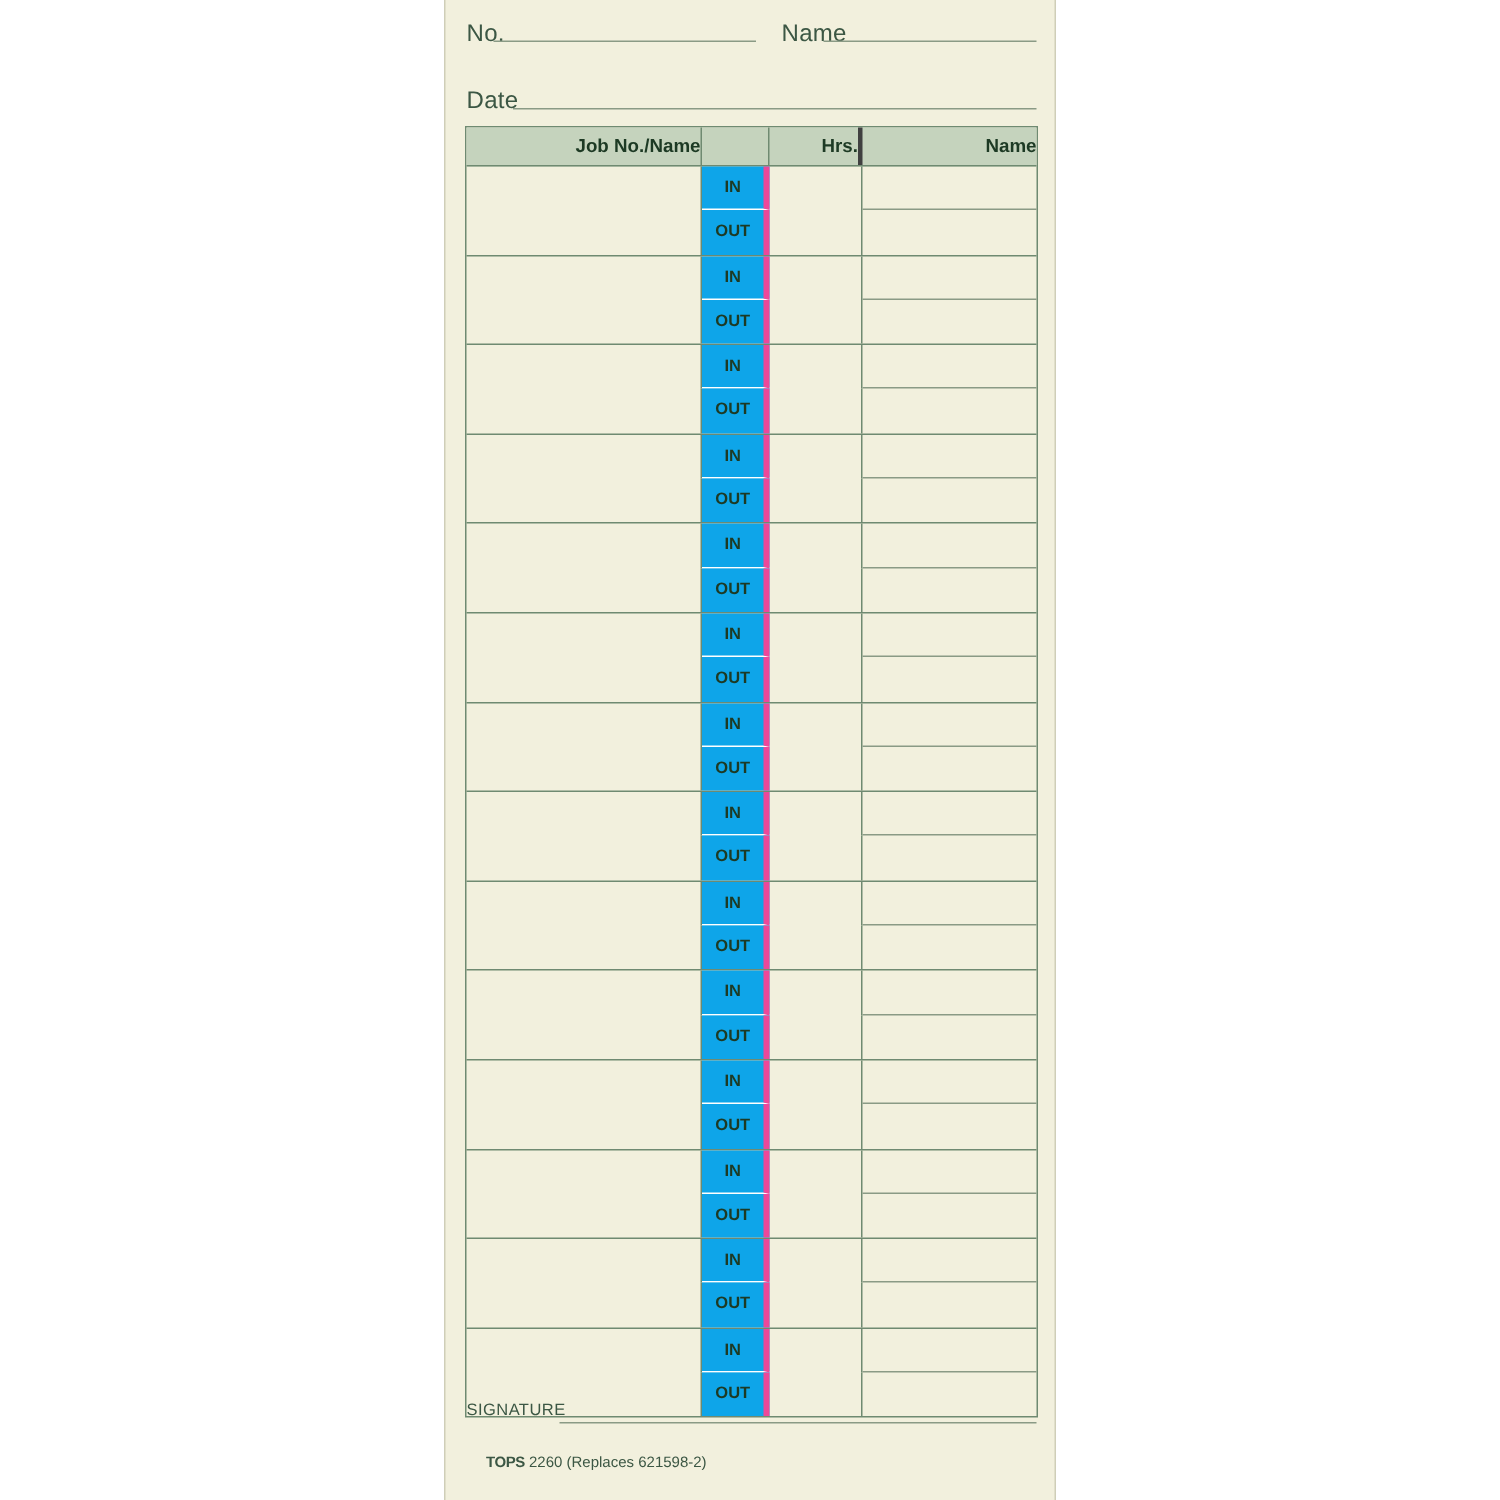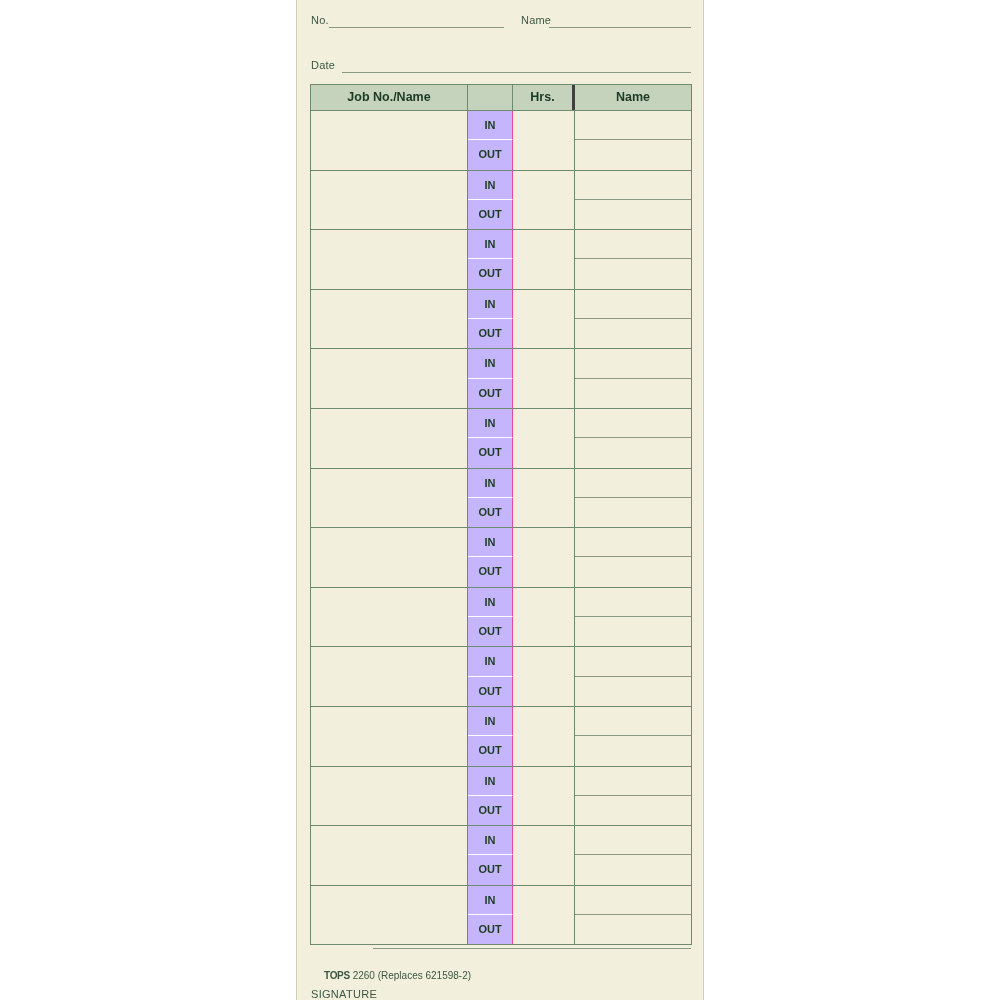--- a/index.html
+++ b/index.html
@@ -18,21 +18,21 @@
     width: 408px;
     height: 1000px;
     background: #f2f0dd;
     box-sizing: border-box;
     border-left: 1px solid #cfceb8;
     border-right: 1px solid #cfceb8;
   }
 
   .hdr-line {
     position: absolute;
-    font-size: 11px;
+    font-size: 16px;
     color: #3c5744;
     letter-spacing: 0.2px;
     text-align: center;
   }
 
   .rule {
     position: absolute;
     border-bottom: 1px solid #8a9a85;
     height: 0;
   }
@@ -59,63 +59,63 @@
     display: flex;
     background: #c5d3bd;
     border-bottom: 1px solid #6f8a71;
     height: 25px;
     align-items: center;
   }
   .th {
     font-size: 12.5px;
     font-weight: bold;
     color: #1d3a24;
-    text-align: center;
+    text-align: right;
     box-sizing: border-box;
     line-height: 25px;
     height: 25px;
   }
   .c-job   { width: 157px; border-right: 1px solid #6f8a71; }
   .c-inout { width: 45px;  border-right: 1px solid #6f8a71; }
   .c-hrs   { width: 62px;  border-right: 3px solid #404040; }
   .c-time  { width: 116px; }
 
   .trow {
     display: flex;
     height: 29.3px;
     box-sizing: border-box;
   }
   .cell {
     box-sizing: border-box;
     height: 100%;
     position: relative;
   }
   .cell.c-job   { border-right: 1px solid #6f8a71; }
-  .cell.c-inout { border-right: 1px solid #ec4899; background: #c4b5fd; }
+  .cell.c-inout { border-right: 4px solid #ec4899; background: #0ea5e9; }
   .cell.c-hrs   { border-right: 1px solid #6f8a71; }
 
   .inout-txt {
     font-size: 11px;
     font-weight: bold;
     color: #1d3a24;
     text-align: center;
     line-height: 29.3px;
   }
 
   
   .pair { border-bottom: 1px solid #6f8a71; }
   .pair:last-child { border-bottom: none; }
   .pair .trow.in .cell.c-time { border-bottom: 1px solid #8a9a85; }
   .pair .trow.in .cell.c-inout { border-bottom: 1px solid #ffffff; }
 
   
   #sig-label {
     position: absolute;
     left: 14px;
-    top: 988px;
+    top: 934px;
     font-size: 11px;
     color: #3c5744;
     letter-spacing: 0.3px;
   }
   #sig-rule {
     position: absolute;
     left: 76px;
     top: 948px;
     width: 318px;
     border-bottom: 1px solid #8a9a85;

